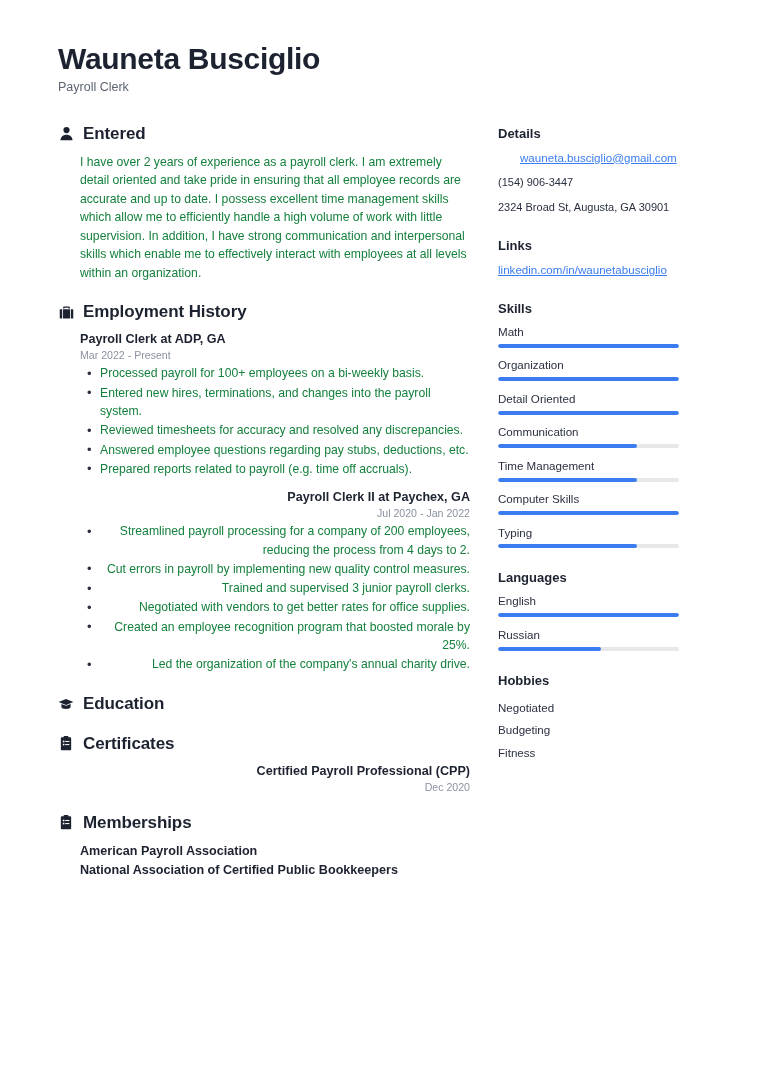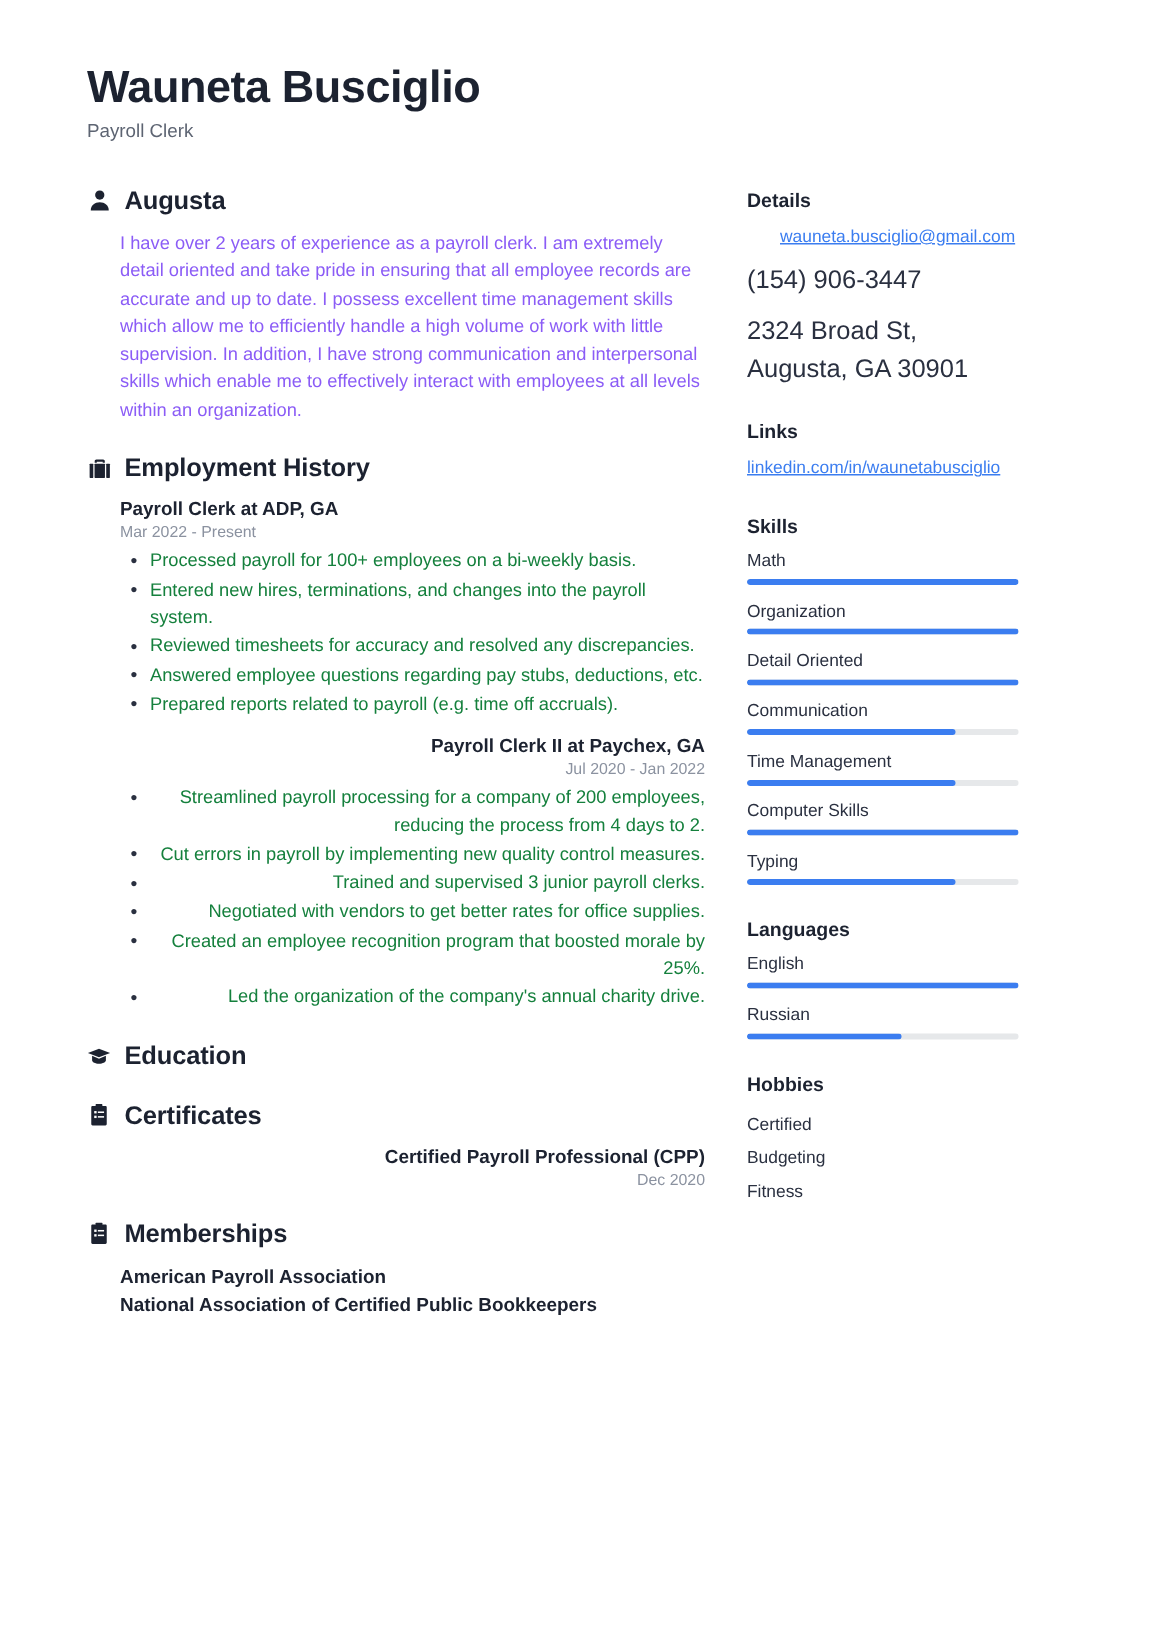--- a/index.html
+++ b/index.html
@@ -86,21 +86,21 @@
     font-weight: 700;
     color: #1c2230;
     letter-spacing: -0.1px;
   }
 
   .section-body { padding-left: 22px; }
 
   .para {
     font-size: 12.2px;
     line-height: 1.52;
-    color: #8b5cf6;
+    color: #15803d;
   }
 
   
   .entry { margin-bottom: 11px; }
   .entry:last-child { margin-bottom: 0; text-align: right; }
 
   .entry-title {
     font-size: 12.6px;
     font-weight: 700;
     color: #1c2230;
@@ -155,21 +155,21 @@
   .side-block { margin-bottom: 22px; }
 
   .side-title {
     font-size: 13px;
     font-weight: 700;
     color: #1c2230;
     margin-bottom: 9px;
   }
 
   .side-line {
-    font-size: 17px;
+    font-size: 11px;
     line-height: 1.45;
     color: #2a3040;
     margin-bottom: 9px;
   }
   .side-line:last-child { margin-bottom: 0; }
 
   .side-link {
     font-size: 11.6px;
     line-height: 1.45;
     color: #3b7df0;
@@ -230,21 +230,21 @@
     <div class="col-main">
 
       <div class="section">
         <div class="section-head">
           <span class="section-icon">
             <svg width="15" height="15" viewBox="0 0 16 16" fill="currentColor">
               <circle cx="8" cy="4.3" r="3.3"></circle>
               <path d="M1.6 15.2c0-3.6 2.9-5.8 6.4-5.8s6.4 2.2 6.4 5.8z"></path>
             </svg>
           </span>
-          <span class="section-title">Augusta</span>
+          <span class="section-title">Entered</span>
         </div>
         <div class="section-body">
           <div class="para">I have over 2 years of experience as a payroll clerk. I am extremely detail oriented and take pride in ensuring that all employee records are accurate and up to date. I possess excellent time management skills which allow me to efficiently handle a high volume of work with little supervision. In addition, I have strong communication and interpersonal skills which enable me to effectively interact with employees at all levels within an organization.</div>
         </div>
       </div>
 
       <div class="section">
         <div class="section-head">
           <span class="section-icon">
             <svg width="15" height="15" viewBox="0 0 16 16" fill="currentColor">
@@ -414,20 +414,20 @@
         <div class="rating">
           <div class="rating-label">Russian</div>
           <div class="rating-track" style="background: rgb(230, 232, 234);">
             <div class="rating-fill" style="width: 57%; background: rgb(59, 125, 240);"></div>
           </div>
         </div>
       </div>
 
       <div class="side-block">
         <div class="side-title">Hobbies</div>
-        <div class="hobby">Certified</div>
+        <div class="hobby">Negotiated</div>
         <div class="hobby">Budgeting</div>
         <div class="hobby">Fitness</div>
       </div>
 
     </div>
   </div>
 </div>
 
 </body></html>

